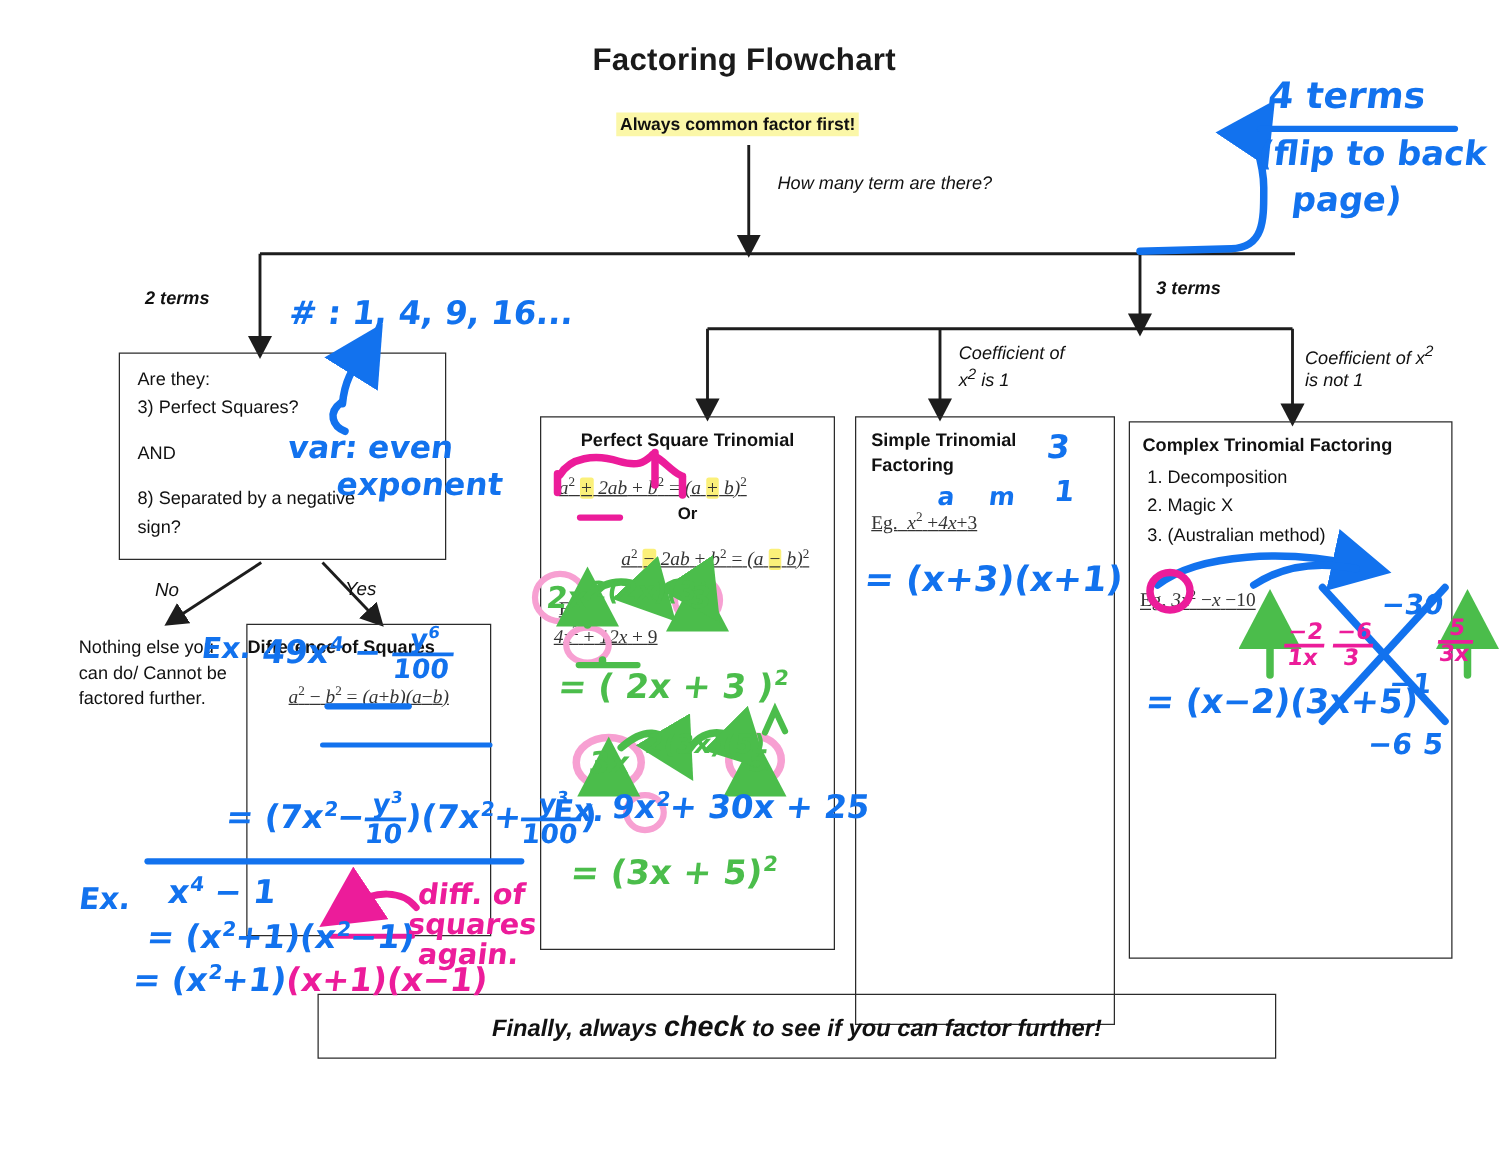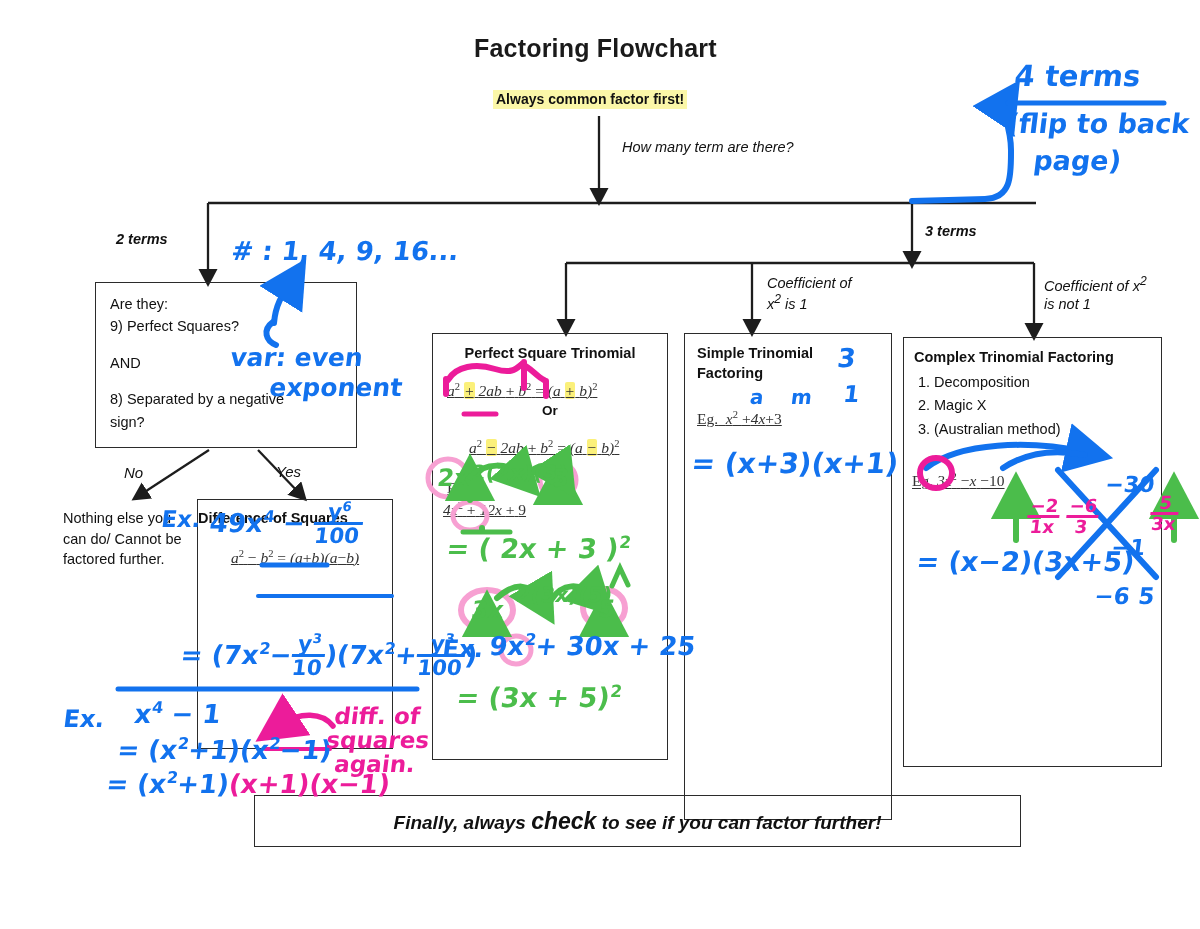--- a/index.html
+++ b/index.html
@@ -126,21 +126,21 @@
     <span>Coefficient of <i>x</i><sup>2</sup></span><br>
     <span>is not 1</span>
   </div>
 
   <div class="abs italic-lbl" style="left:124px; top:464px; font-size:15px;">No</div>
   <div class="abs italic-lbl" style="left:276px; top:463px; font-size:15px;">Yes</div>
 
   <div class="abs box" style="left:95px; top:282px; width:262px; height:166px;">
     <div class="boxtxt" style="padding:10px 0 0 14px;">
       <div>Are they:</div>
-      <div>9) Perfect Squares?</div>
+      <div>3) Perfect Squares?</div>
       <div style="height:14px"></div>
       <div>AND</div>
       <div style="height:14px"></div>
       <div>8) Separated by a negative</div>
       <div>sign?</div>
     </div>
   </div>
 
   <div class="abs boxtxt" style="left:63px; top:508px; width:120px; line-height:1.42;">Nothing else you can do/ Cannot be factored further.</div>
 
@@ -153,21 +153,21 @@
   </div>
 
   <div class="abs box" style="left:432px; top:333px; width:236px; height:427px;">
     <div class="boxhead" style="text-align:center; margin-top:11px;">Perfect Square Trinomial</div>
     <div class="mathser" style="margin:20px 0 0 14px;">
       <span class="v">a</span><sup>2</sup> <span class="up yhl">+</span> <span style="text-decoration:underline"><span class="v">2ab</span></span>
       <span class="up">+</span> <span class="v">b</span><sup>2</sup> <span class="up">=</span>
       (<span class="v">a</span> <span class="up yhl">+</span> <span class="v">b</span>)<sup>2</sup>
     </div>
     <div class="or" style="text-align:center; margin-top:3px;">Or</div>
-    <div class="mathser" style="margin:20px 0 0 36px;">
+    <div class="mathser" style="margin:20px 0 0 64px;">
       <span class="v">a</span><sup>2</sup> <span class="up yhl">−</span> <span class="v">2ab</span>
       <span class="up">+</span> <span class="v">b</span><sup>2</sup> <span class="up">=</span>
       (<span class="v">a</span> <span class="up yhl">−</span> <span class="v">b</span>)<sup>2</sup>
     </div>
     <div class="mathser" style="margin:22px 0 0 14px; font-style:normal;">Eg.:</div>
     <div class="mathser" style="margin:3px 0 0 10px;">
       <span class="v">4x</span><sup>2</sup> <span class="up">+</span> <span style="text-decoration:underline" class="v">12x</span> <span class="up">+</span> <span class="up">9</span>
     </div>
   </div>
 

